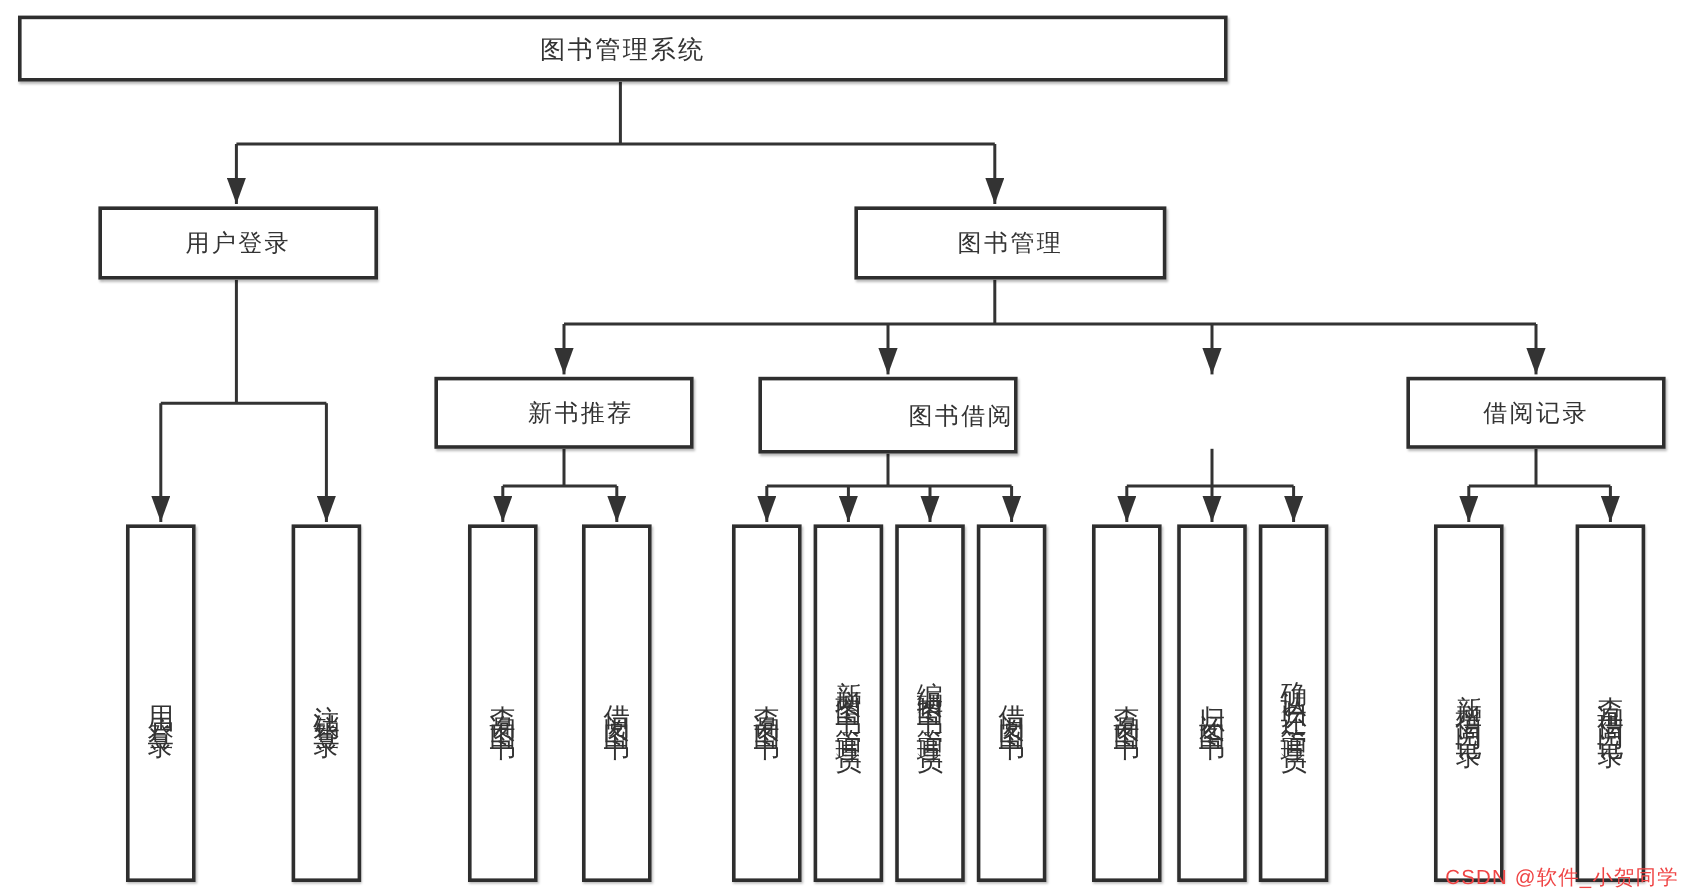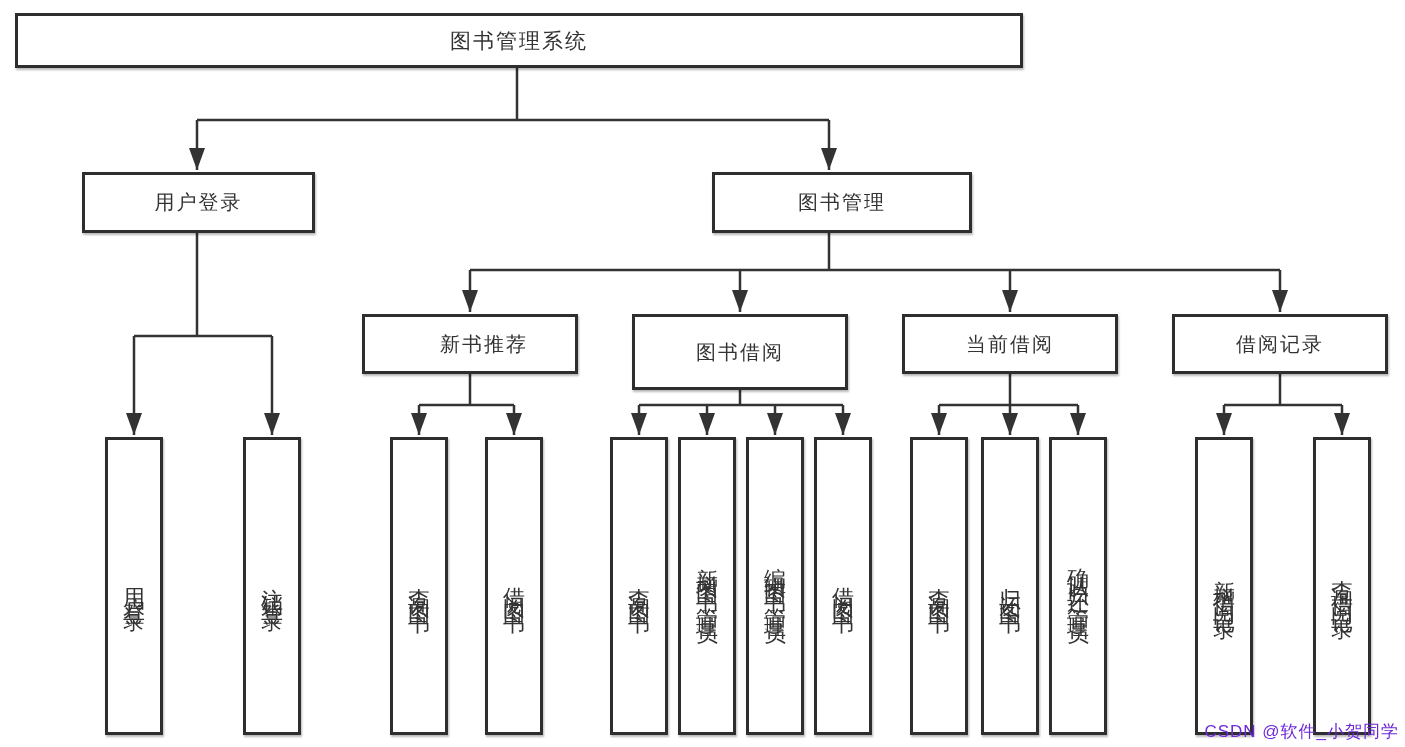--- a/index.html
+++ b/index.html
@@ -15,21 +15,21 @@
     display:flex;align-items:center;justify-content:center;
   }
   .hnode{font-size:20px;letter-spacing:2px;}
   .root{font-size:21px;}
   .vnode{width:58px;height:298px;}
   .vtext{
     writing-mode:vertical-rl;text-orientation:mixed;
     font-size:22px;letter-spacing:8px;line-height:1;white-space:nowrap;
   }
   .watermark{
-    position:absolute;right:6px;bottom:4px;font-size:17px;color:#6d28d9;
+    position:absolute;right:6px;bottom:4px;font-size:17px;color:#ef4444;
     letter-spacing:1px;
   }
 </style>
 </head>
 <body>
 
 <div class="stage">
 
   <svg class="wires" width="1405" height="747" viewBox="0 0 1405 747">
     <defs>
@@ -88,25 +88,22 @@
   <div class="node hnode" style="left:82px;top:172px;width:233px;height:61px;">
     <span>用户登录</span>
   </div>
   <div class="node hnode" style="left:712px;top:172px;width:260px;height:61px;">
     <span>图书管理</span>
   </div>
 
   <div class="node hnode" style="left:362px;top:314px;width:216px;height:60px;padding-left:28px;">
     <span>新书推荐</span>
   </div>
-  <div class="node hnode" style="left:632px;top:314px;width:216px;height:76px;">
+  <div class="node hnode" style="left:632px;top:314px;width:216px;height:64px;justify-content:flex-end;">
     <span>图书借阅</span>
-  </div>
-  <div class="node hnode" style="left:902px;top:314px;width:216px;height:60px;">
-    <span>当前借阅</span>
   </div>
   <div class="node hnode" style="left:1172px;top:314px;width:216px;height:60px;">
     <span>借阅记录</span>
   </div>
 
   <div class="node vnode" style="left:105px;top:437px;">
     <span class="vtext">用户登录</span>
   </div>
   <div class="node vnode" style="left:243px;top:437px;">
     <span class="vtext">注销登录</span>

